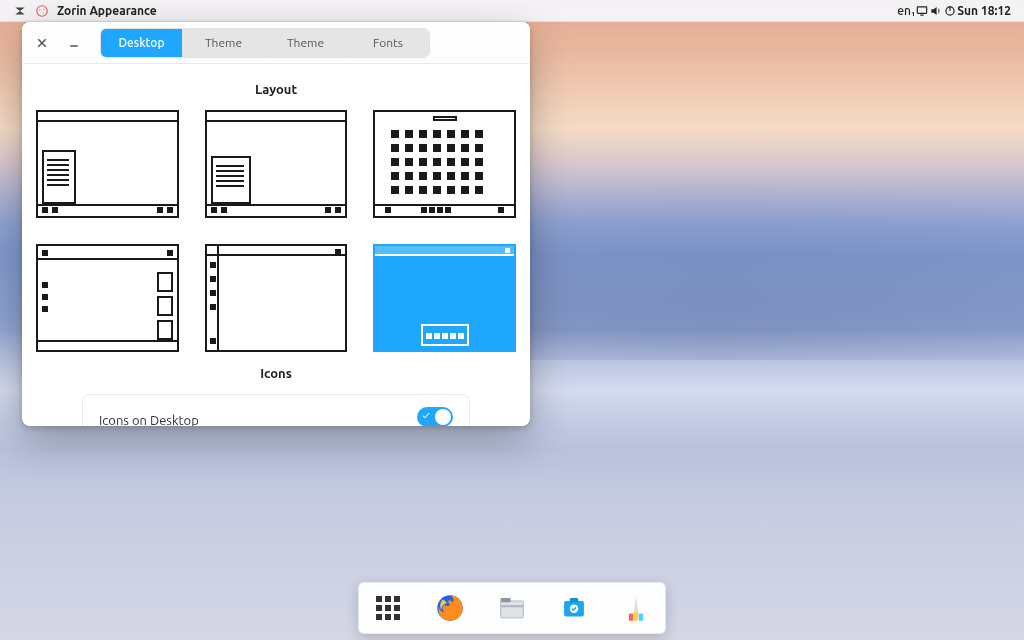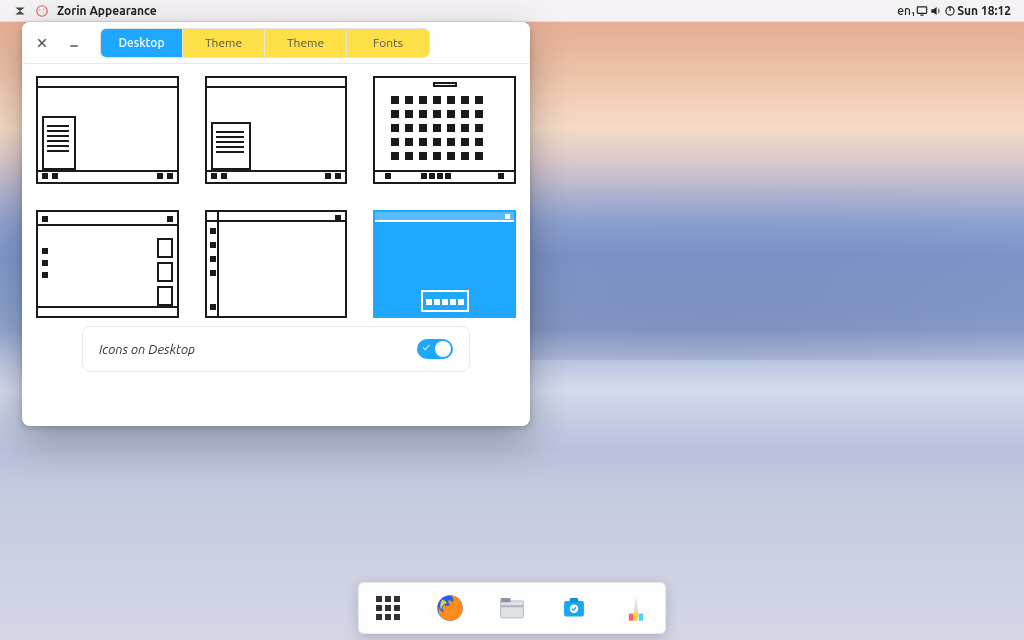--- a/index.html
+++ b/index.html
@@ -51,21 +51,21 @@
     height: 42px; background:#fdfdfd; border-bottom:1px solid #eaeaea;
     display:flex; align-items:center; padding: 0 6px; gap:4px;
   }
   .winbtn {
     width:28px; height:28px; display:flex; align-items:center; justify-content:center;
     color:#666; font-size:14px; border-radius:4px;
   }
   .tabs { display:flex; gap:0; margin-left:8px; border-radius:6px; overflow:hidden; border:1px solid #e1e1e1;}
   .tab {
     width:82px; height:28px; display:flex; align-items:center; justify-content:center;
-    font-size:12px; color:#555; background:#fde047;
+    font-size:12px; color:#555; background:#e5e5e5;
     border-right:1px solid #e4e4e4;
   }
   .tab:last-child { border-right:none; }
   .tab.active { background:#1ea7fd; color:#fff; font-weight:500; }
 
   .winbody { flex:1; overflow-y:auto; padding: 12px 12px 0 12px; }
   .section-title { text-align:center; font-size:13px; color:#222; font-weight:600; margin:6px 0 14px;}
   .layout-grid { display:grid; grid-template-columns: repeat(3, 1fr); gap: 26px; padding: 0 2px 8px 2px;}
   .layout-card {
     height: 108px; border:2.5px solid #1a1a1a; background:#fff; position:relative;
@@ -84,22 +84,22 @@
   .dock-rect { position:absolute; border:2px solid #fff; }
   .dock-rect span { display:inline-block; width:6px; height:6px; background:#fff; margin:2px 1px;}
   .left-strip { position:absolute; left:0; top:0; bottom:0; width:12px; border-right:2px solid #1a1a1a; }
   .tiny-sq { position:absolute; width:6px; height:6px; background:#1a1a1a; }
 
   .icons-section { margin-top: 8px; }
   .settings-card {
     border:1px solid #e8e8e8; border-radius:8px; margin:0 48px; background:#fff;
   }
   .settings-row {
-    display:flex; align-items:center; justify-content:space-between;
-    padding:12px 16px; border-bottom:1px solid #eee; font-size:13px; color:#333;font-style:italic;
+    display:flex; align-items:flex-end; justify-content:space-between;
+    padding:12px 16px; border-bottom:1px solid #eee; font-size:13px; color:#333;
   }
   .settings-row:last-child { border-bottom:none;}
   .toggle {
     width:36px; height:20px; border-radius:20px; background:#1ea7fd; position:relative;
   }
   .toggle::after {
     content:""; position:absolute; right:2px; top:2px; width:16px; height:16px;
     border-radius:50%; background:#fff;
   }
   .toggle .check {
@@ -182,20 +182,21 @@
     </div>
     <div class="tabs">
       <div class="tab active">Desktop</div>
       <div class="tab">Theme</div>
       <div class="tab">Theme</div>
       <div class="tab">Fonts</div>
     </div>
   </div>
 
   <div class="winbody">
+    <div class="section-title">Layout</div>
 
     <div class="layout-grid">
 
       <div class="layout-card">
         <div class="inner-top"></div>
         <div class="menu-rect" style="left:4px; top:38px; width:34px; height:54px;"></div>
         <div class="mini-lines" style="left:9px; top:44px; width:22px;">
             <span></span>
             <span></span>
             <span></span>
@@ -305,20 +306,21 @@
 
       <div class="layout-card selected">
         <div class="inner-top"></div>
         <div style="position:absolute; right:4px; top:2px; width:5px; height:5px; background:#fff;"></div>
         <div class="dock-rect" style="left:50%; transform:translateX(-50%); bottom:4px; padding:0 2px;">
           <span></span><span></span><span></span><span></span><span></span>
         </div>
       </div>
     </div>
 
+    <div class="section-title">Icons</div>
 
     <div class="settings-card icons-section">
       <div class="settings-row">
         <span>Icons on Desktop</span>
         <div class="toggle">
             <span class="check">✓</span>
           </div>
       </div>
 
     </div>

